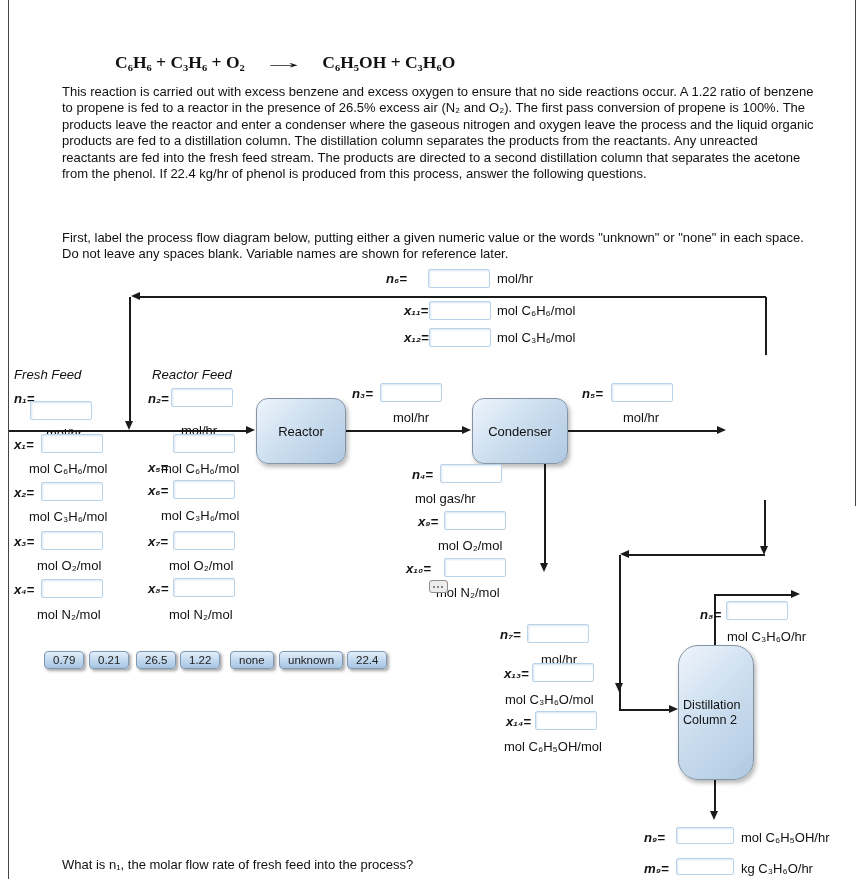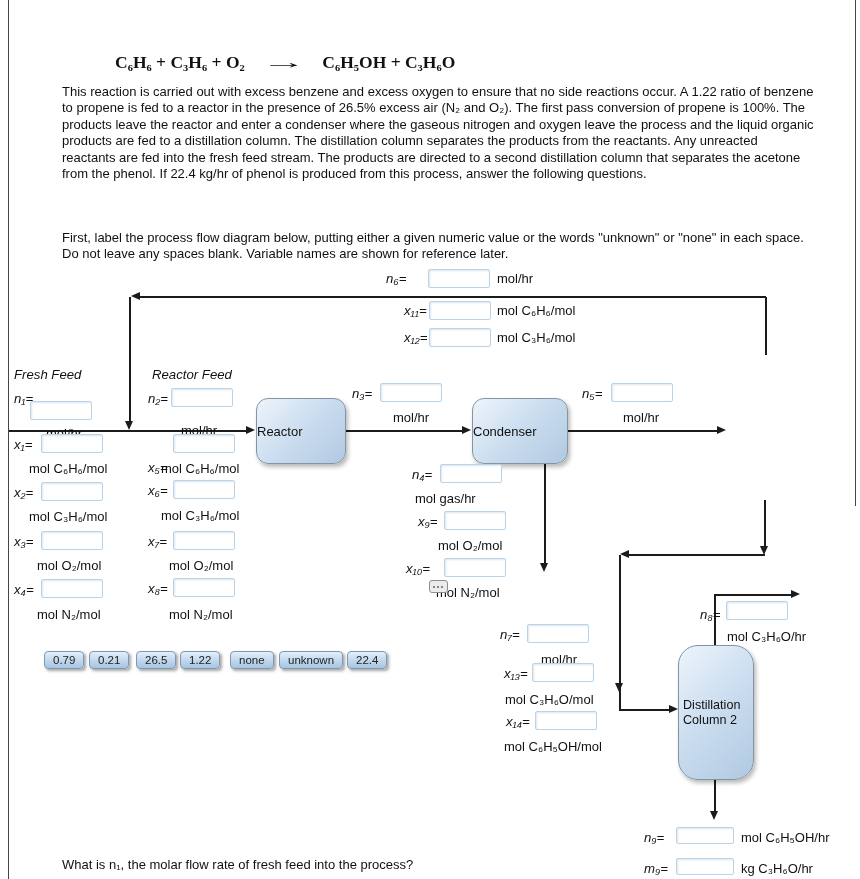--- a/index.html
+++ b/index.html
@@ -2,29 +2,29 @@
 <html><head>
 <meta charset="utf-8">
 <style>
   * { margin:0; padding:0; box-sizing:border-box; }
   html,body { background:#ffffff; }
   .page { position:relative; width:860px; height:879px; background:#ffffff; overflow:hidden;
           font-family:"Liberation Sans","DejaVu Sans",sans-serif; color:#111; }
   .para { position:absolute; font-size:13px; line-height:16.4px; width:752px; }
   .eq { position:absolute; font-family:"Liberation Serif","DejaVu Serif",serif; font-size:17.5px; font-weight:700; white-space:nowrap; }
   .eq .arrow-glyph { display:inline-block; transform:scaleX(2.6); margin:0 30px; }
-  .var { position:absolute; font-style:italic; font-size:13.2px; white-space:nowrap; }
+  .var { position:absolute; font-style:italic; font-size:13.2px; white-space:nowrap;font-weight:bold; }
   .lbl-italic { position:absolute; font-style:italic; font-size:13.2px; white-space:nowrap; }
   .unit { position:absolute; font-size:13px; white-space:nowrap; }
   .blank { position:absolute; width:62px; height:19px; border:1px solid #b9d3ea; border-radius:2px;
            background:#ffffff; box-shadow:inset 1px 1px 2px rgba(120,160,200,0.25); font-size:12px; padding:0 3px; }
   .ubox { position:absolute; border:1px solid #8494a4;
           background:linear-gradient(135deg,#eef4fb 0%,#cddff0 45%,#b0c9e1 100%);
           box-shadow:2px 3px 4px rgba(0,0,0,0.28);
-          display:flex; align-items:center; justify-content:flex-start; font-size:13px; }
+          display:flex; align-items:center; justify-content:center; font-size:13px; }
   .proc { border-radius:12px; }
   .col { border-radius:20px; justify-content:flex-start; padding-left:4px; font-size:12.6px; line-height:15px; }
   .hl { position:absolute; height:1.5px; background:#1b1b1b; }
   .vl { position:absolute; width:1.5px; background:#1b1b1b; }
   .pb { position:absolute; width:1px; background:#444; }
   .ar { position:absolute; width:0; height:0; }
   .ar-r { border-top:4.5px solid transparent; border-bottom:4.5px solid transparent; border-left:9px solid #1b1b1b; }
   .ar-l { border-top:4.5px solid transparent; border-bottom:4.5px solid transparent; border-right:9px solid #1b1b1b; }
   .ar-d { border-left:4.5px solid transparent; border-right:4.5px solid transparent; border-top:9px solid #1b1b1b; }
   .chip { position:absolute; top:651px; height:18px; padding:0 8px; display:flex; align-items:center;

